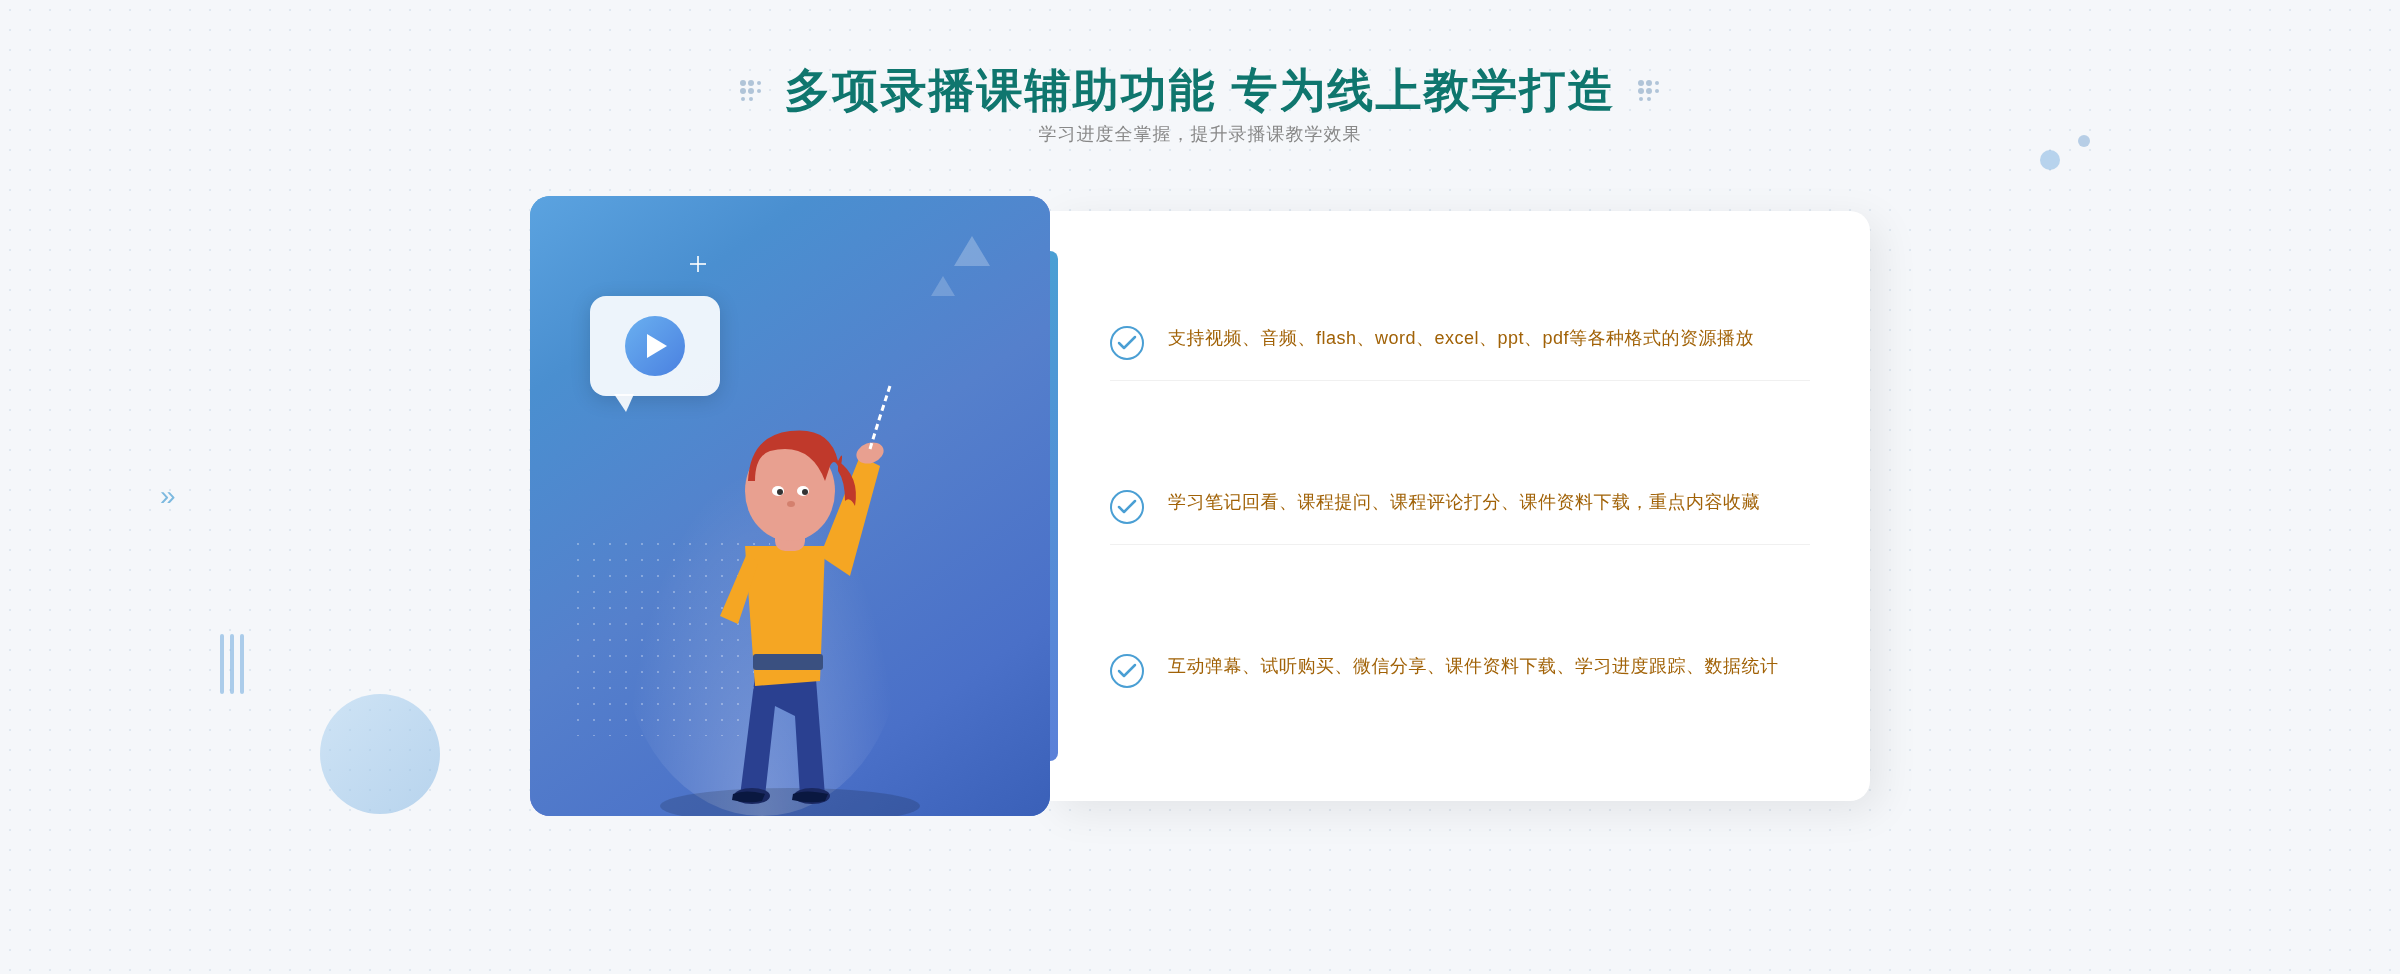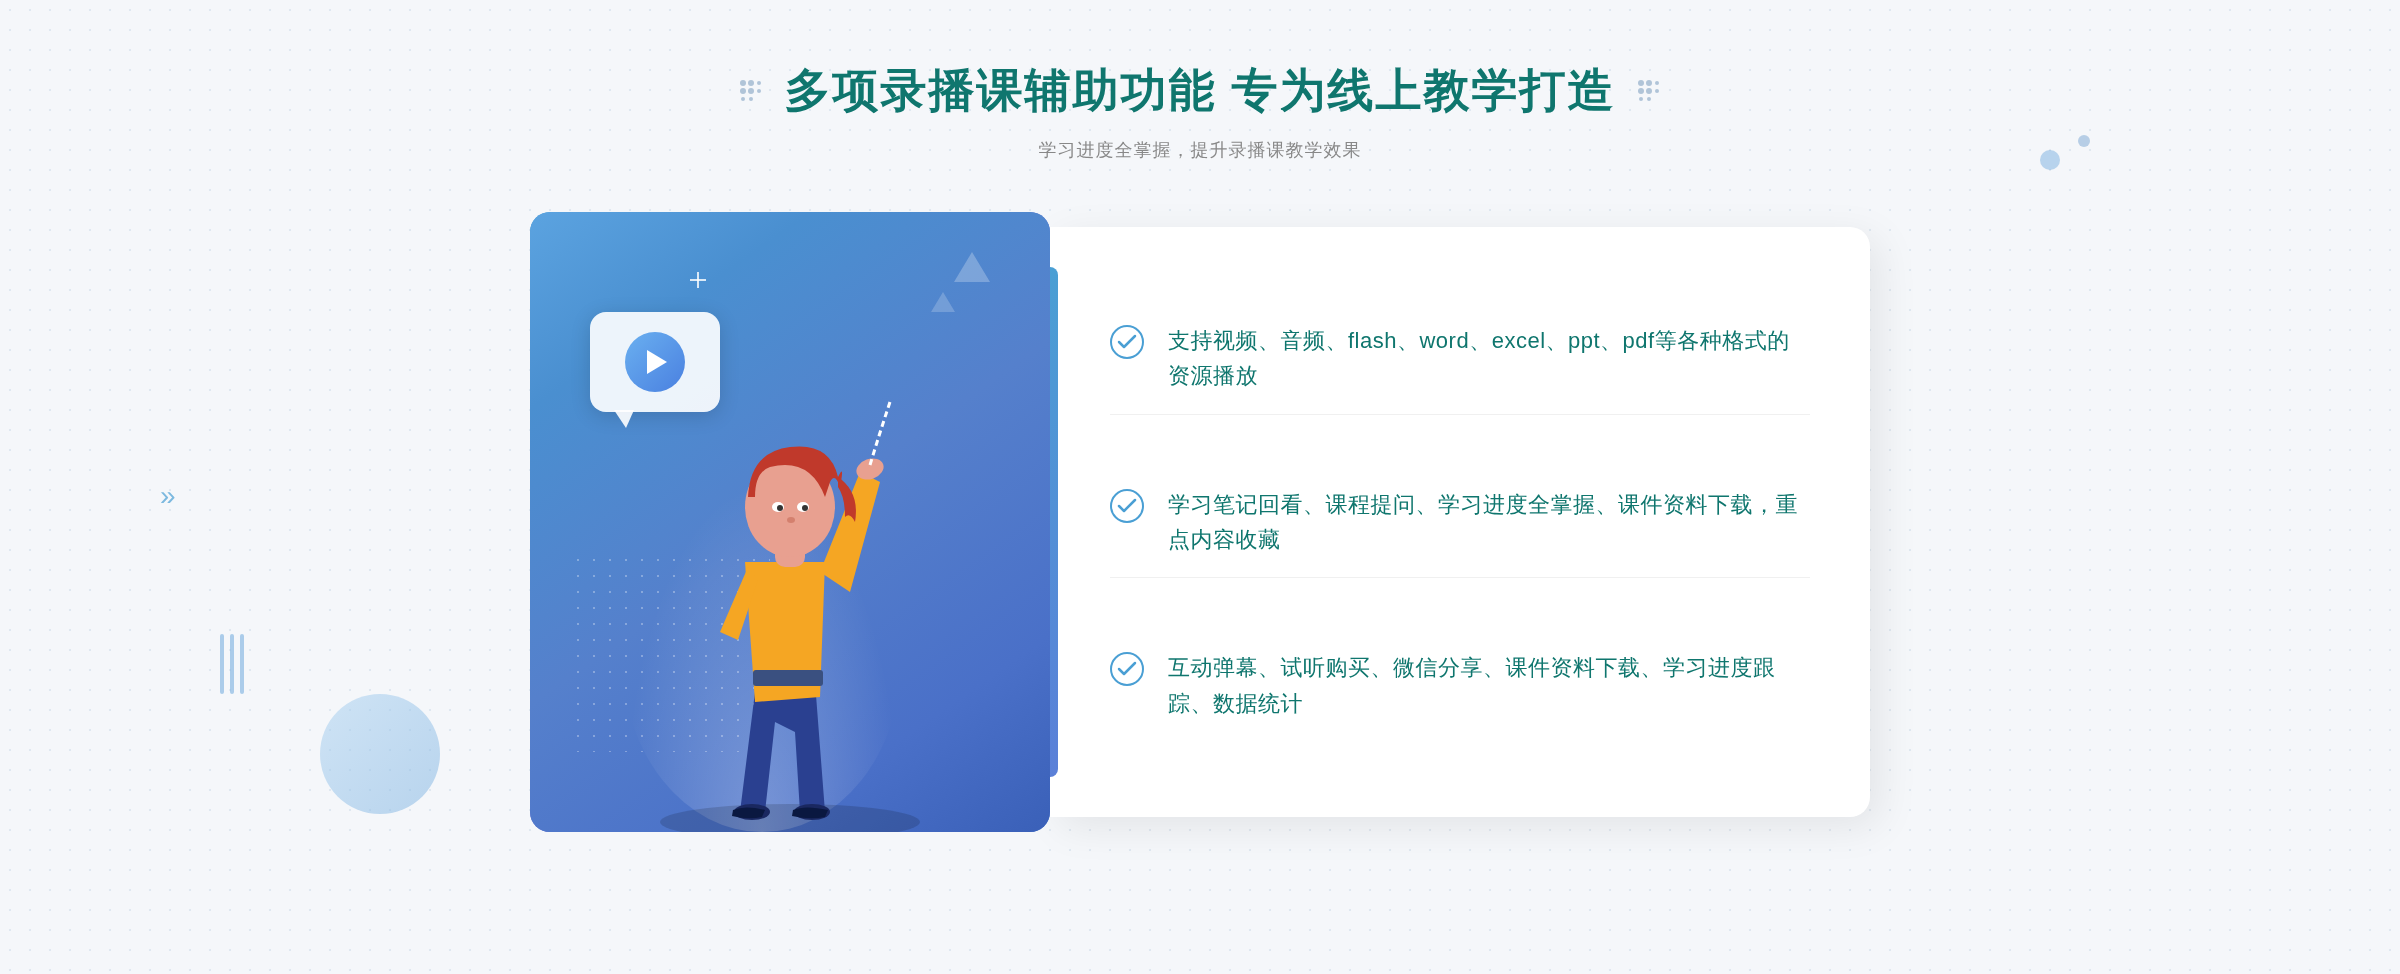--- a/index.html
+++ b/index.html
@@ -63,21 +63,20 @@
     .main-title {
       font-size: 46px;
       font-weight: 700;
       color: #0f766e;
       letter-spacing: 2px;
     }
 
     .subtitle {
       font-size: 18px;
       color: #888;
-      margin-top: 16px;
       letter-spacing: 1px;
     }
 
     
     .main-content {
       display: flex;
       align-items: center;
       justify-content: center;
       margin-top: 50px;
       width: 1400px;
@@ -281,22 +280,22 @@
       flex-shrink: 0;
       margin-top: 2px;
     }
 
     .check-icon svg {
       width: 34px;
       height: 34px;
     }
 
     .feature-text {
-      font-size: 22px;
-      color: #0f766e;
+      font-size: 18px;
+      color: #a16207;
       line-height: 1.6;
       letter-spacing: 0.5px;
     }
 
     
     .deco-circle-left {
       position: absolute;
       left: 320px;
       bottom: 160px;
       width: 120px;
@@ -473,21 +472,21 @@
       </div>
 
 
       <div class="feature-item">
         <div class="check-icon">
           <svg viewBox="0 0 34 34" fill="none" xmlns="http://www.w3.org/2000/svg">
             <circle cx="17" cy="17" r="16" stroke="#4a9fd4" stroke-width="2" fill="none"></circle>
             <path d="M9 17 L14 22 L25 11" stroke="#4a9fd4" stroke-width="2.5" stroke-linecap="round" stroke-linejoin="round"></path>
           </svg>
         </div>
-        <span class="feature-text">学习笔记回看、课程提问、学习进度全掌握、课件资料下载，重点内容收藏</span>
+        <span class="feature-text">学习笔记回看、课程提问、课程评论打分、课件资料下载，重点内容收藏</span>
       </div>
 
       <div class="feature-item">
         <div class="check-icon">
           <svg viewBox="0 0 34 34" fill="none" xmlns="http://www.w3.org/2000/svg">
             <circle cx="17" cy="17" r="16" stroke="#4a9fd4" stroke-width="2" fill="none"></circle>
             <path d="M9 17 L14 22 L25 11" stroke="#4a9fd4" stroke-width="2.5" stroke-linecap="round" stroke-linejoin="round"></path>
           </svg>
         </div>
         <span class="feature-text">互动弹幕、试听购买、微信分享、课件资料下载、学习进度跟踪、数据统计</span>

